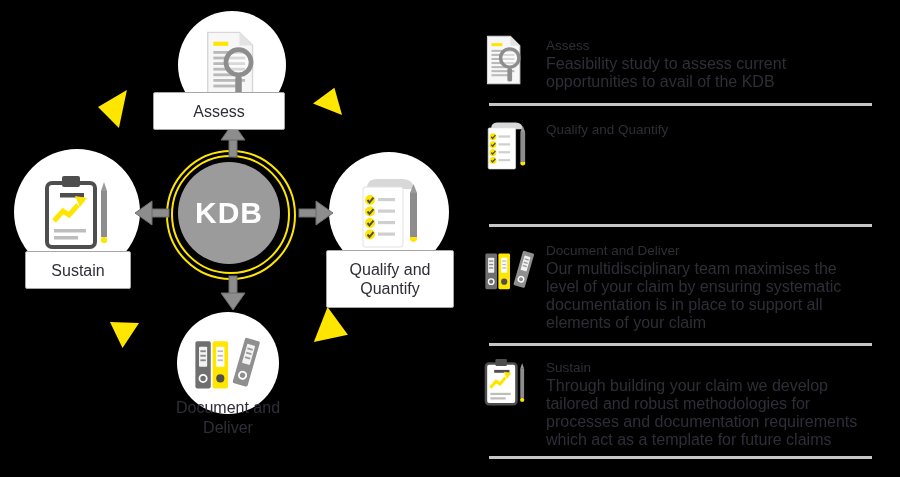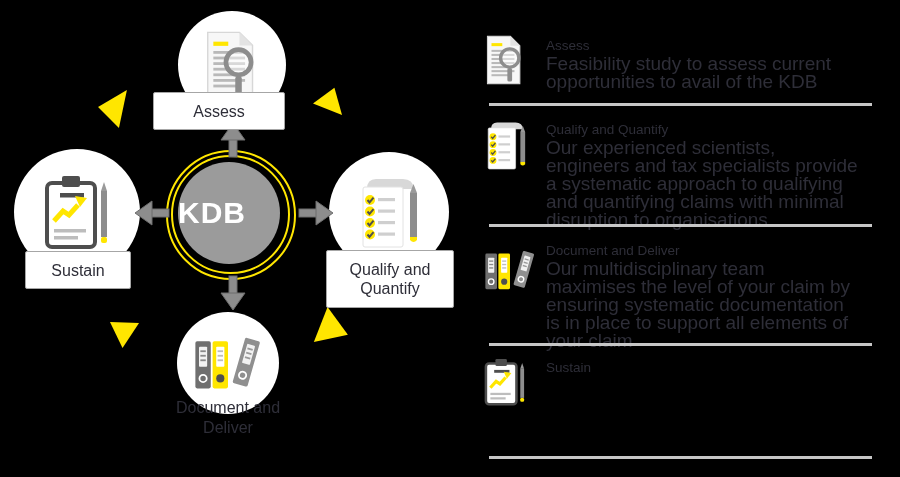--- a/index.html
+++ b/index.html
@@ -22,39 +22,39 @@
     font-size:16px;line-height:19px;color:var(--text-dark,#2e2e38);border-radius:2px;z-index:5}
   .l-assess{left:153px;top:92px;width:130px;height:36px}
   .l-qualify{left:326px;top:250px;width:126px;height:52px;padding:2px 0}
   .l-sustain{left:25px;top:251px;width:104px;height:36px}
   .l-document{position:absolute;left:163px;top:398px;width:130px;text-align:center;
     font-size:16px;line-height:20px;color:var(--text-dark,#2e2e38);background:none;border:none;z-index:5}
   .ring{position:absolute;border-radius:50%;border:2.5px solid var(--accent-yellow,#ffe600)}
   .ring-outer{left:166px;top:150px;width:126px;height:126px}
   .ring-inner{left:171px;top:155px;width:115px;height:115px}
   .kdb-circle{position:absolute;left:178px;top:162px;width:102px;height:102px;border-radius:50%;
-    background:var(--circle-gray,#9b9b9b);display:flex;align-items:center;
+    background:var(--circle-gray,#9b9b9b);display:flex;align-items:center;justify-content:center;
     color:#fff;font-size:30px;font-weight:bold;letter-spacing:1px;z-index:3}
   .arrow{position:absolute;width:26px;height:36px;z-index:2}
   .a-up{left:220px;top:123px}
   .a-right{left:302px;top:195px;transform:rotate(90deg)}
   .a-down{left:220px;top:274px;transform:rotate(180deg)}
   .a-left{left:140px;top:195px;transform:rotate(-90deg)}
   .tri{position:absolute;background:var(--accent-yellow,#ffe600)}
   .t-tl{left:95px;top:88px;width:38px;height:42px;clip-path:polygon(8% 45%, 84% 5%, 63% 95%)}
   .t-tr{left:311px;top:86px;width:33px;height:30px;clip-path:polygon(6% 58%, 71% 6%, 94% 97%)}
   .t-bl{left:108px;top:321px;width:33px;height:28px;clip-path:polygon(6% 4%, 94% 7%, 44% 96%)}
   .t-br{left:312px;top:306px;width:37px;height:37px;clip-path:polygon(42% 3%, 5% 97%, 97% 78%)}
   
   .panel{position:absolute;left:0;top:0;width:900px;height:477px}
   .stage{position:absolute;display:flex;align-items:flex-start}
   .stage-icon{flex:0 0 62px;width:62px}
   .stage-text{width:312px;padding-top:2px}
   .stage-title{font-size:13.5px;line-height:18px;color:var(--text-dark,#2e2e38)}
-  .stage-body{font-size:19px;line-height:18px;color:var(--text-dark,#2e2e38)}
+  .stage-body{font-size:16px;line-height:18px;color:var(--text-dark,#2e2e38)}
   .s1{left:484px;top:35px}
   .s2{left:484px;top:119px}
   .s3{left:484px;top:240px}
   .s4{left:484px;top:357px}
   .divider{position:absolute;left:489px;width:383px;height:3px;background:var(--divider-gray,#c6c6c6)}
   .d1{top:103px}.d2{top:224px}.d3{top:343px}.d4{top:456px}
   .mt8{margin-top:8px}
 </style>
 </head>
 <body>
@@ -206,21 +206,20 @@
   <div class="divider d1"></div>
 
   <section class="stage s2">
     <span class="stage-icon">
       <svg width="44" height="52">
           <use href="#sym-check"></use>
         </svg>
     </span>
     <div class="stage-text">
       <div class="stage-title">Qualify and Quantify</div>
-      <div class="stage-body">Our experienced scientists, engineers and tax specialists provide a systematic approach to qualifying and quantifying claims with minimal disruption to organisations</div>
     </div>
   </section>
   <div class="divider d2"></div>
 
   <section class="stage s3">
     <span class="stage-icon mt8">
       <svg width="52" height="44">
           <use href="#sym-binders"></use>
         </svg>
     </span>
@@ -232,17 +231,18 @@
   <div class="divider d3"></div>
 
   <section class="stage s4">
     <span class="stage-icon">
       <svg width="42" height="50">
           <use href="#sym-clip"></use>
         </svg>
     </span>
     <div class="stage-text">
       <div class="stage-title">Sustain</div>
+      <div class="stage-body">Through building your claim we develop tailored and robust methodologies for processes and documentation requirements which act as a template for future claims</div>
     </div>
   </section>
   <div class="divider d4"></div>
 
 </div>
 
 </body></html>

